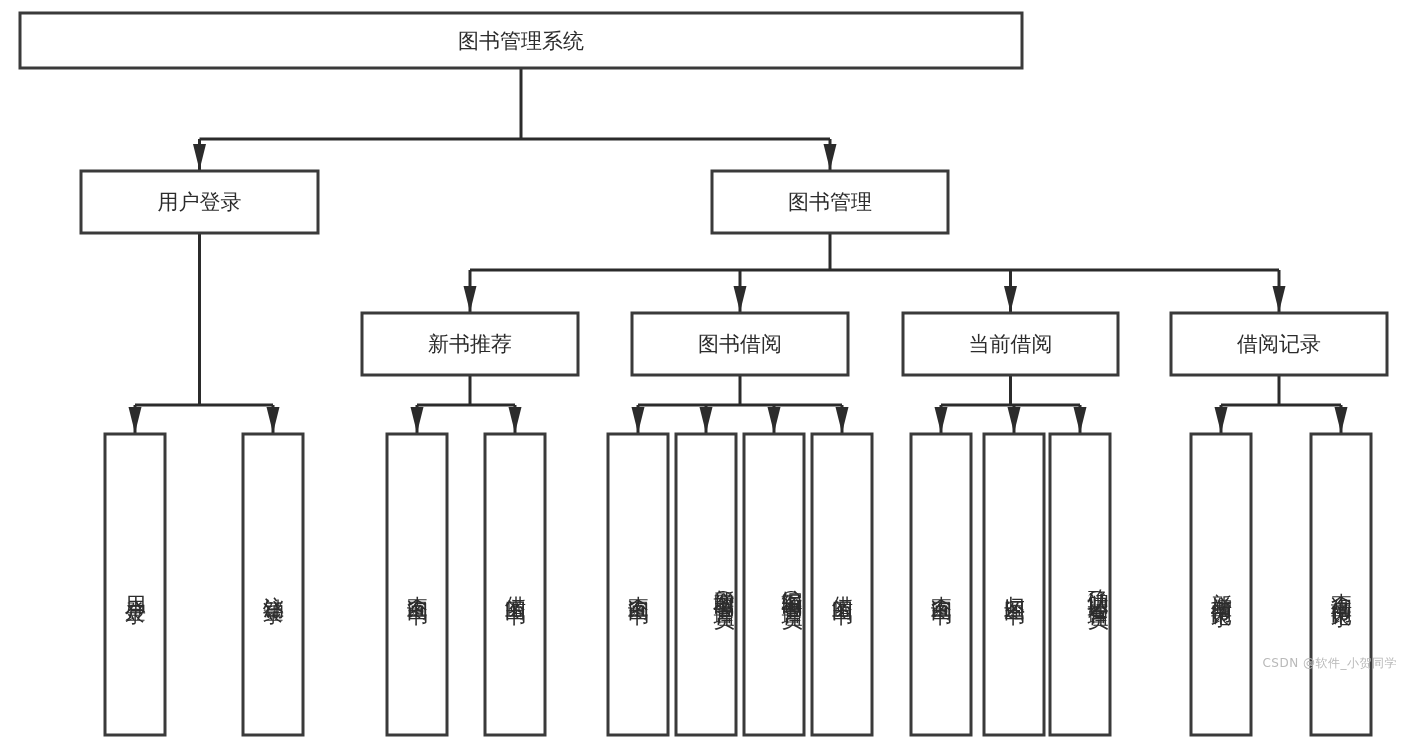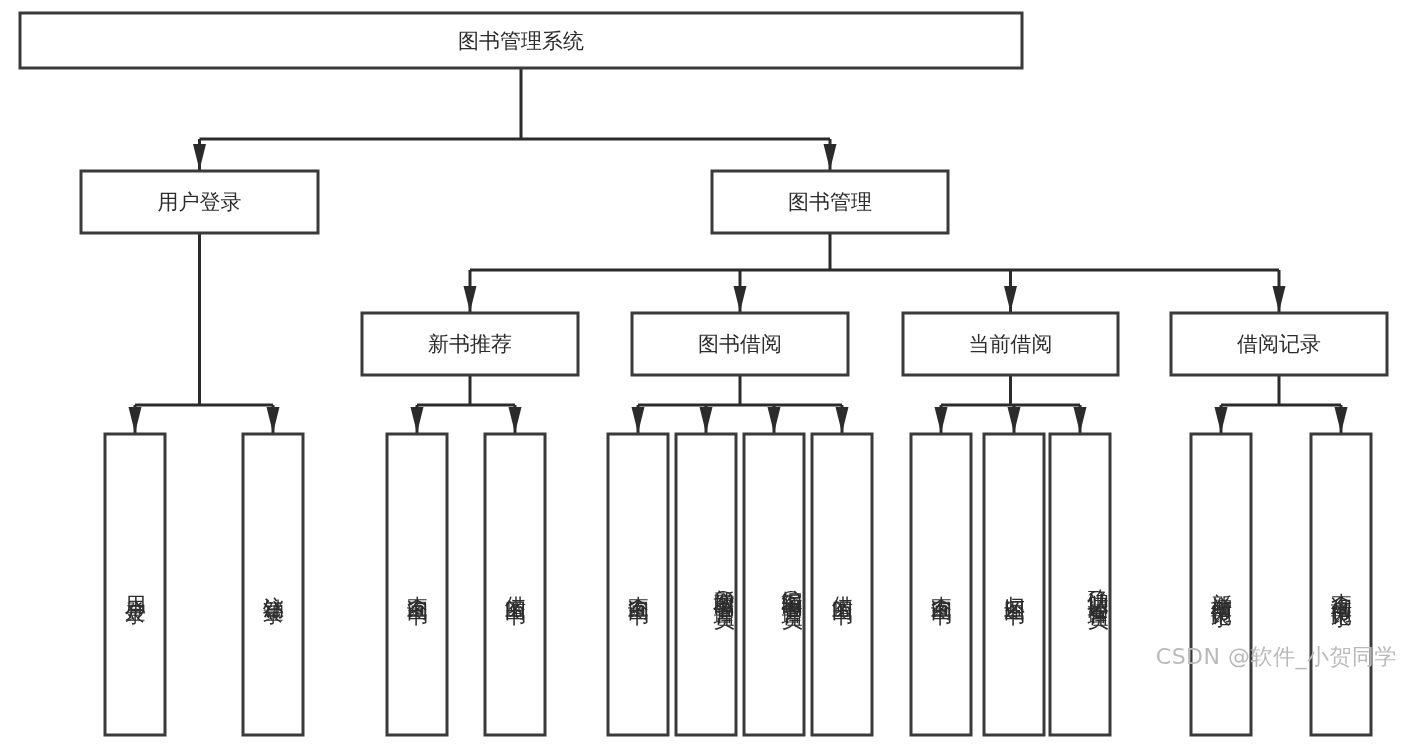--- a/index.html
+++ b/index.html
@@ -67,21 +67,21 @@
   .leaf-label.center {
     display: flex;
     align-items: center;
     justify-content: center;
   }
   .watermark {
     position: absolute;
     right: 8px;
     bottom: 4px;
     font-family: "DejaVu Sans", "Liberation Sans", sans-serif;
-    font-size: 22px;
+    font-size: 12px;
     color: #b9b9b9;
     white-space: nowrap;
     letter-spacing: 0.5px;
   }
 </style>
 </head>
 <body>
 
 <div id="diagram-root">
 

